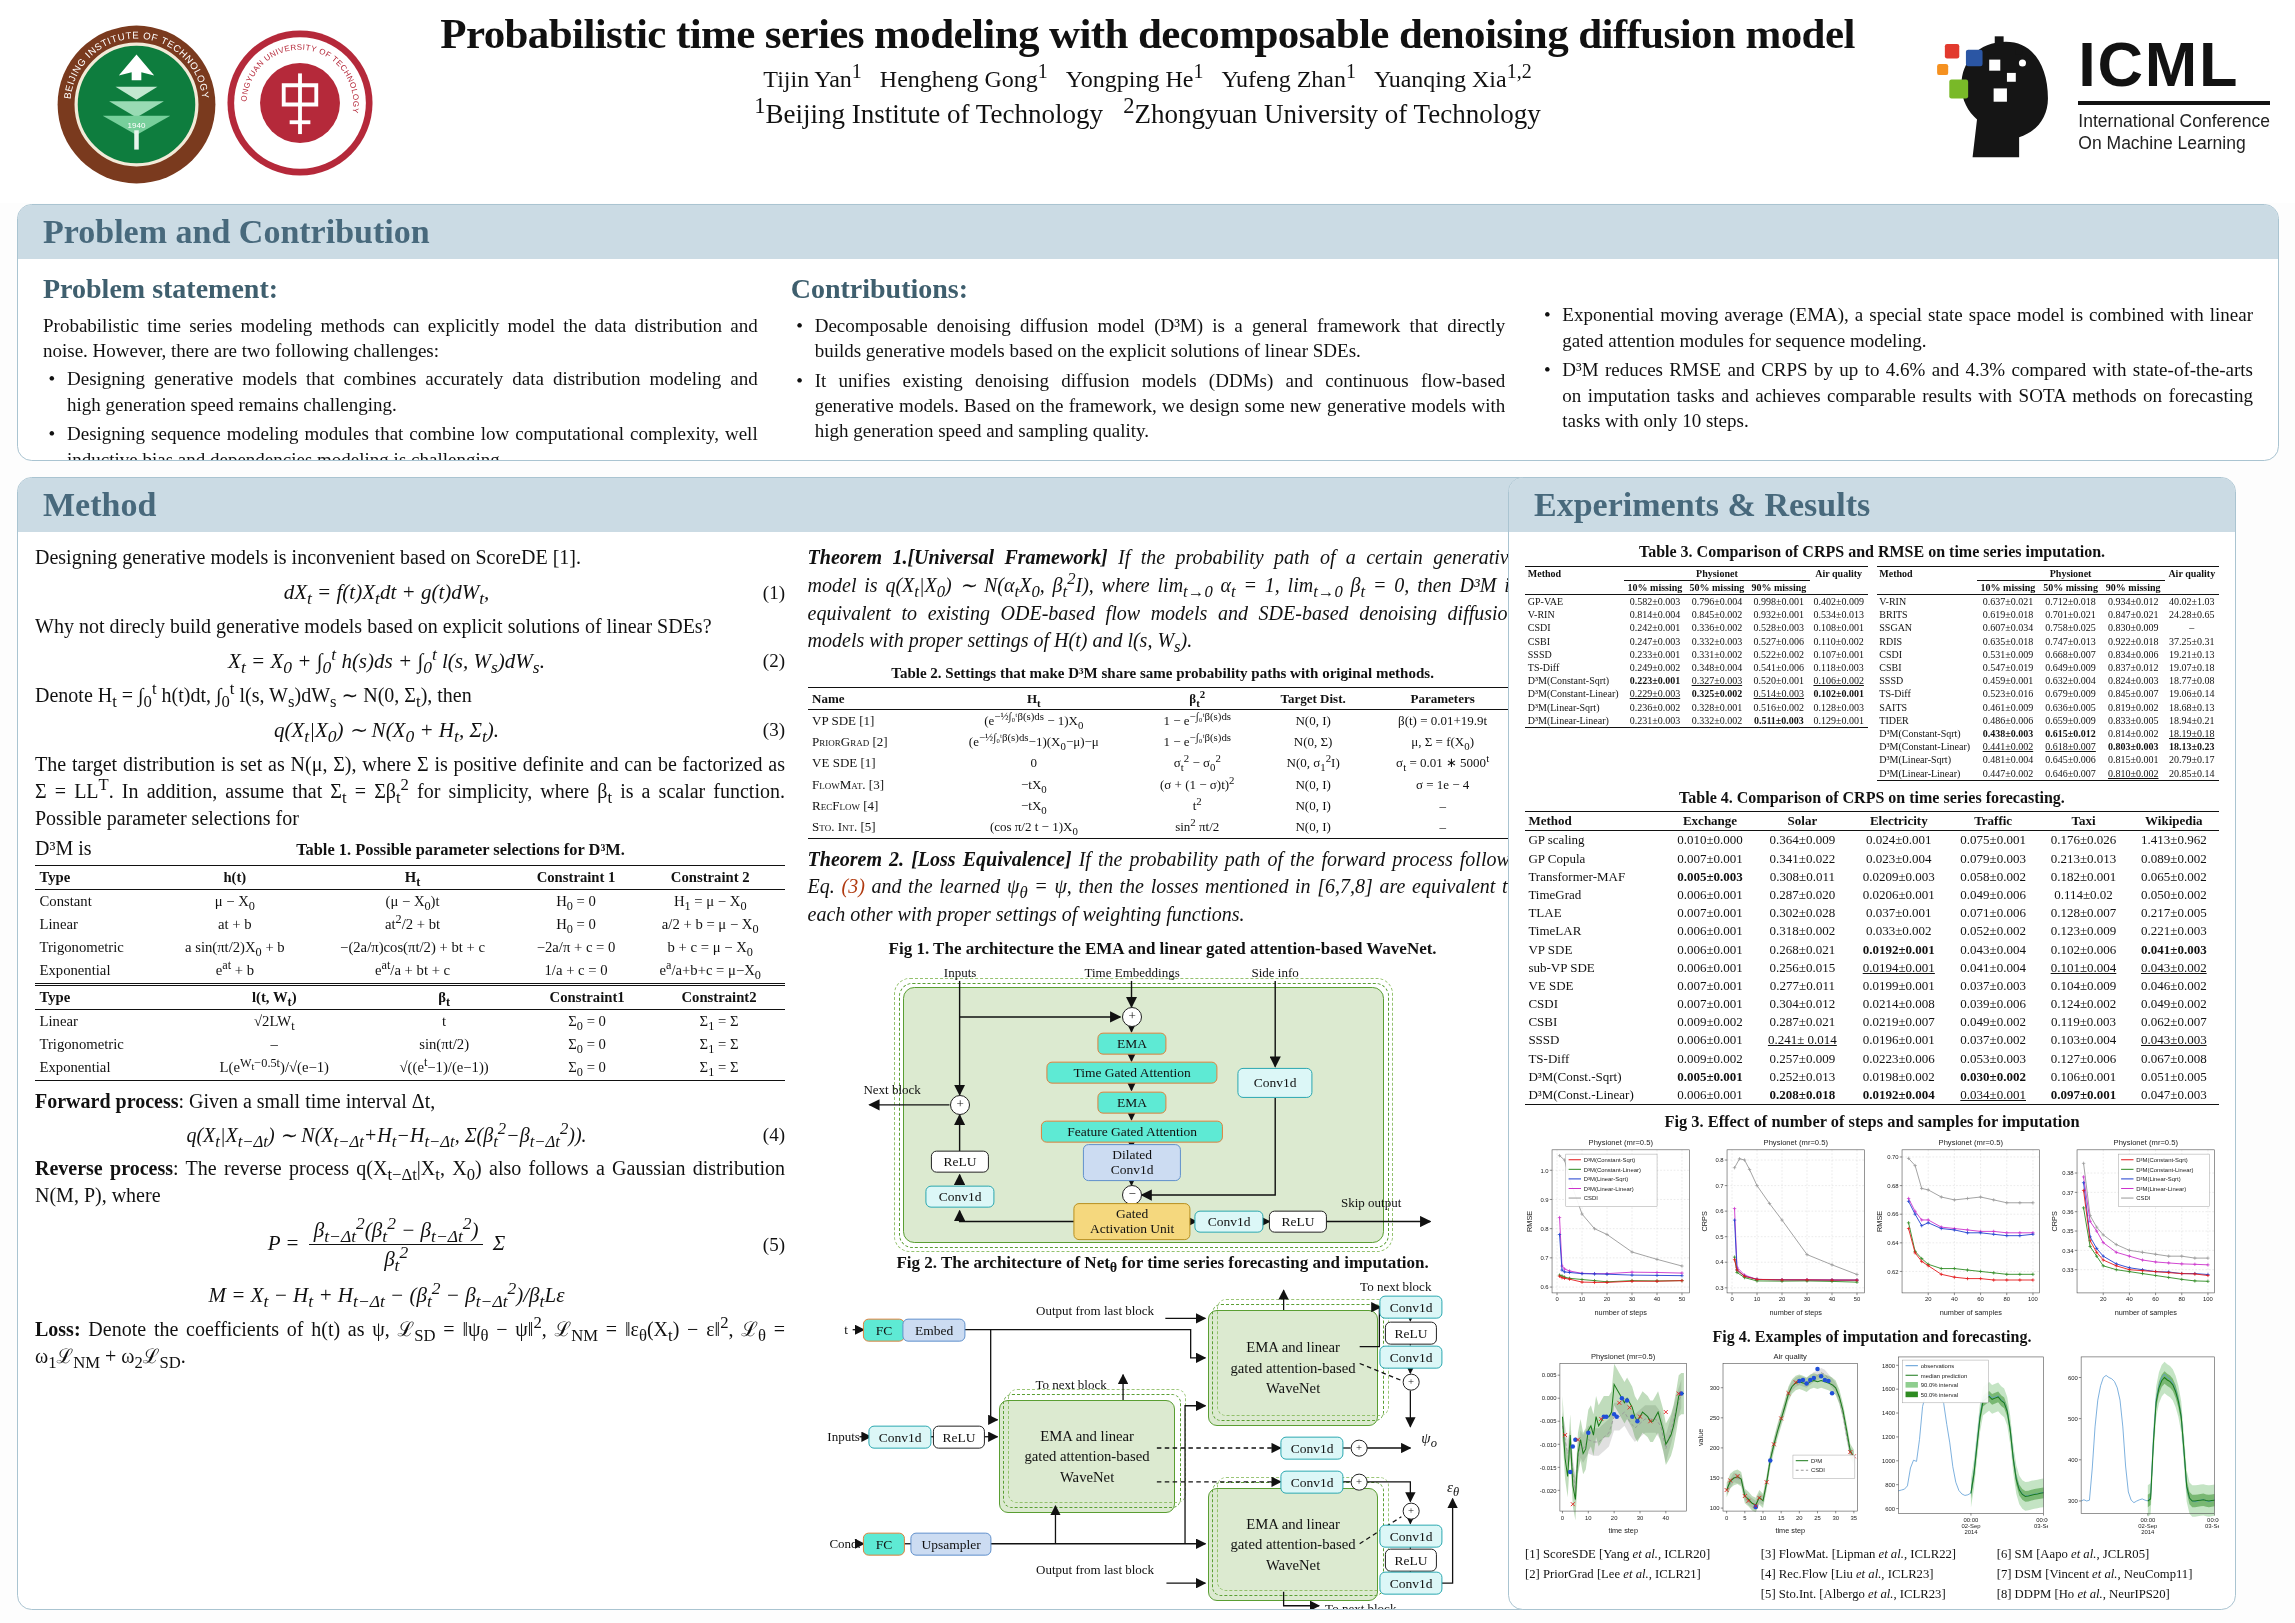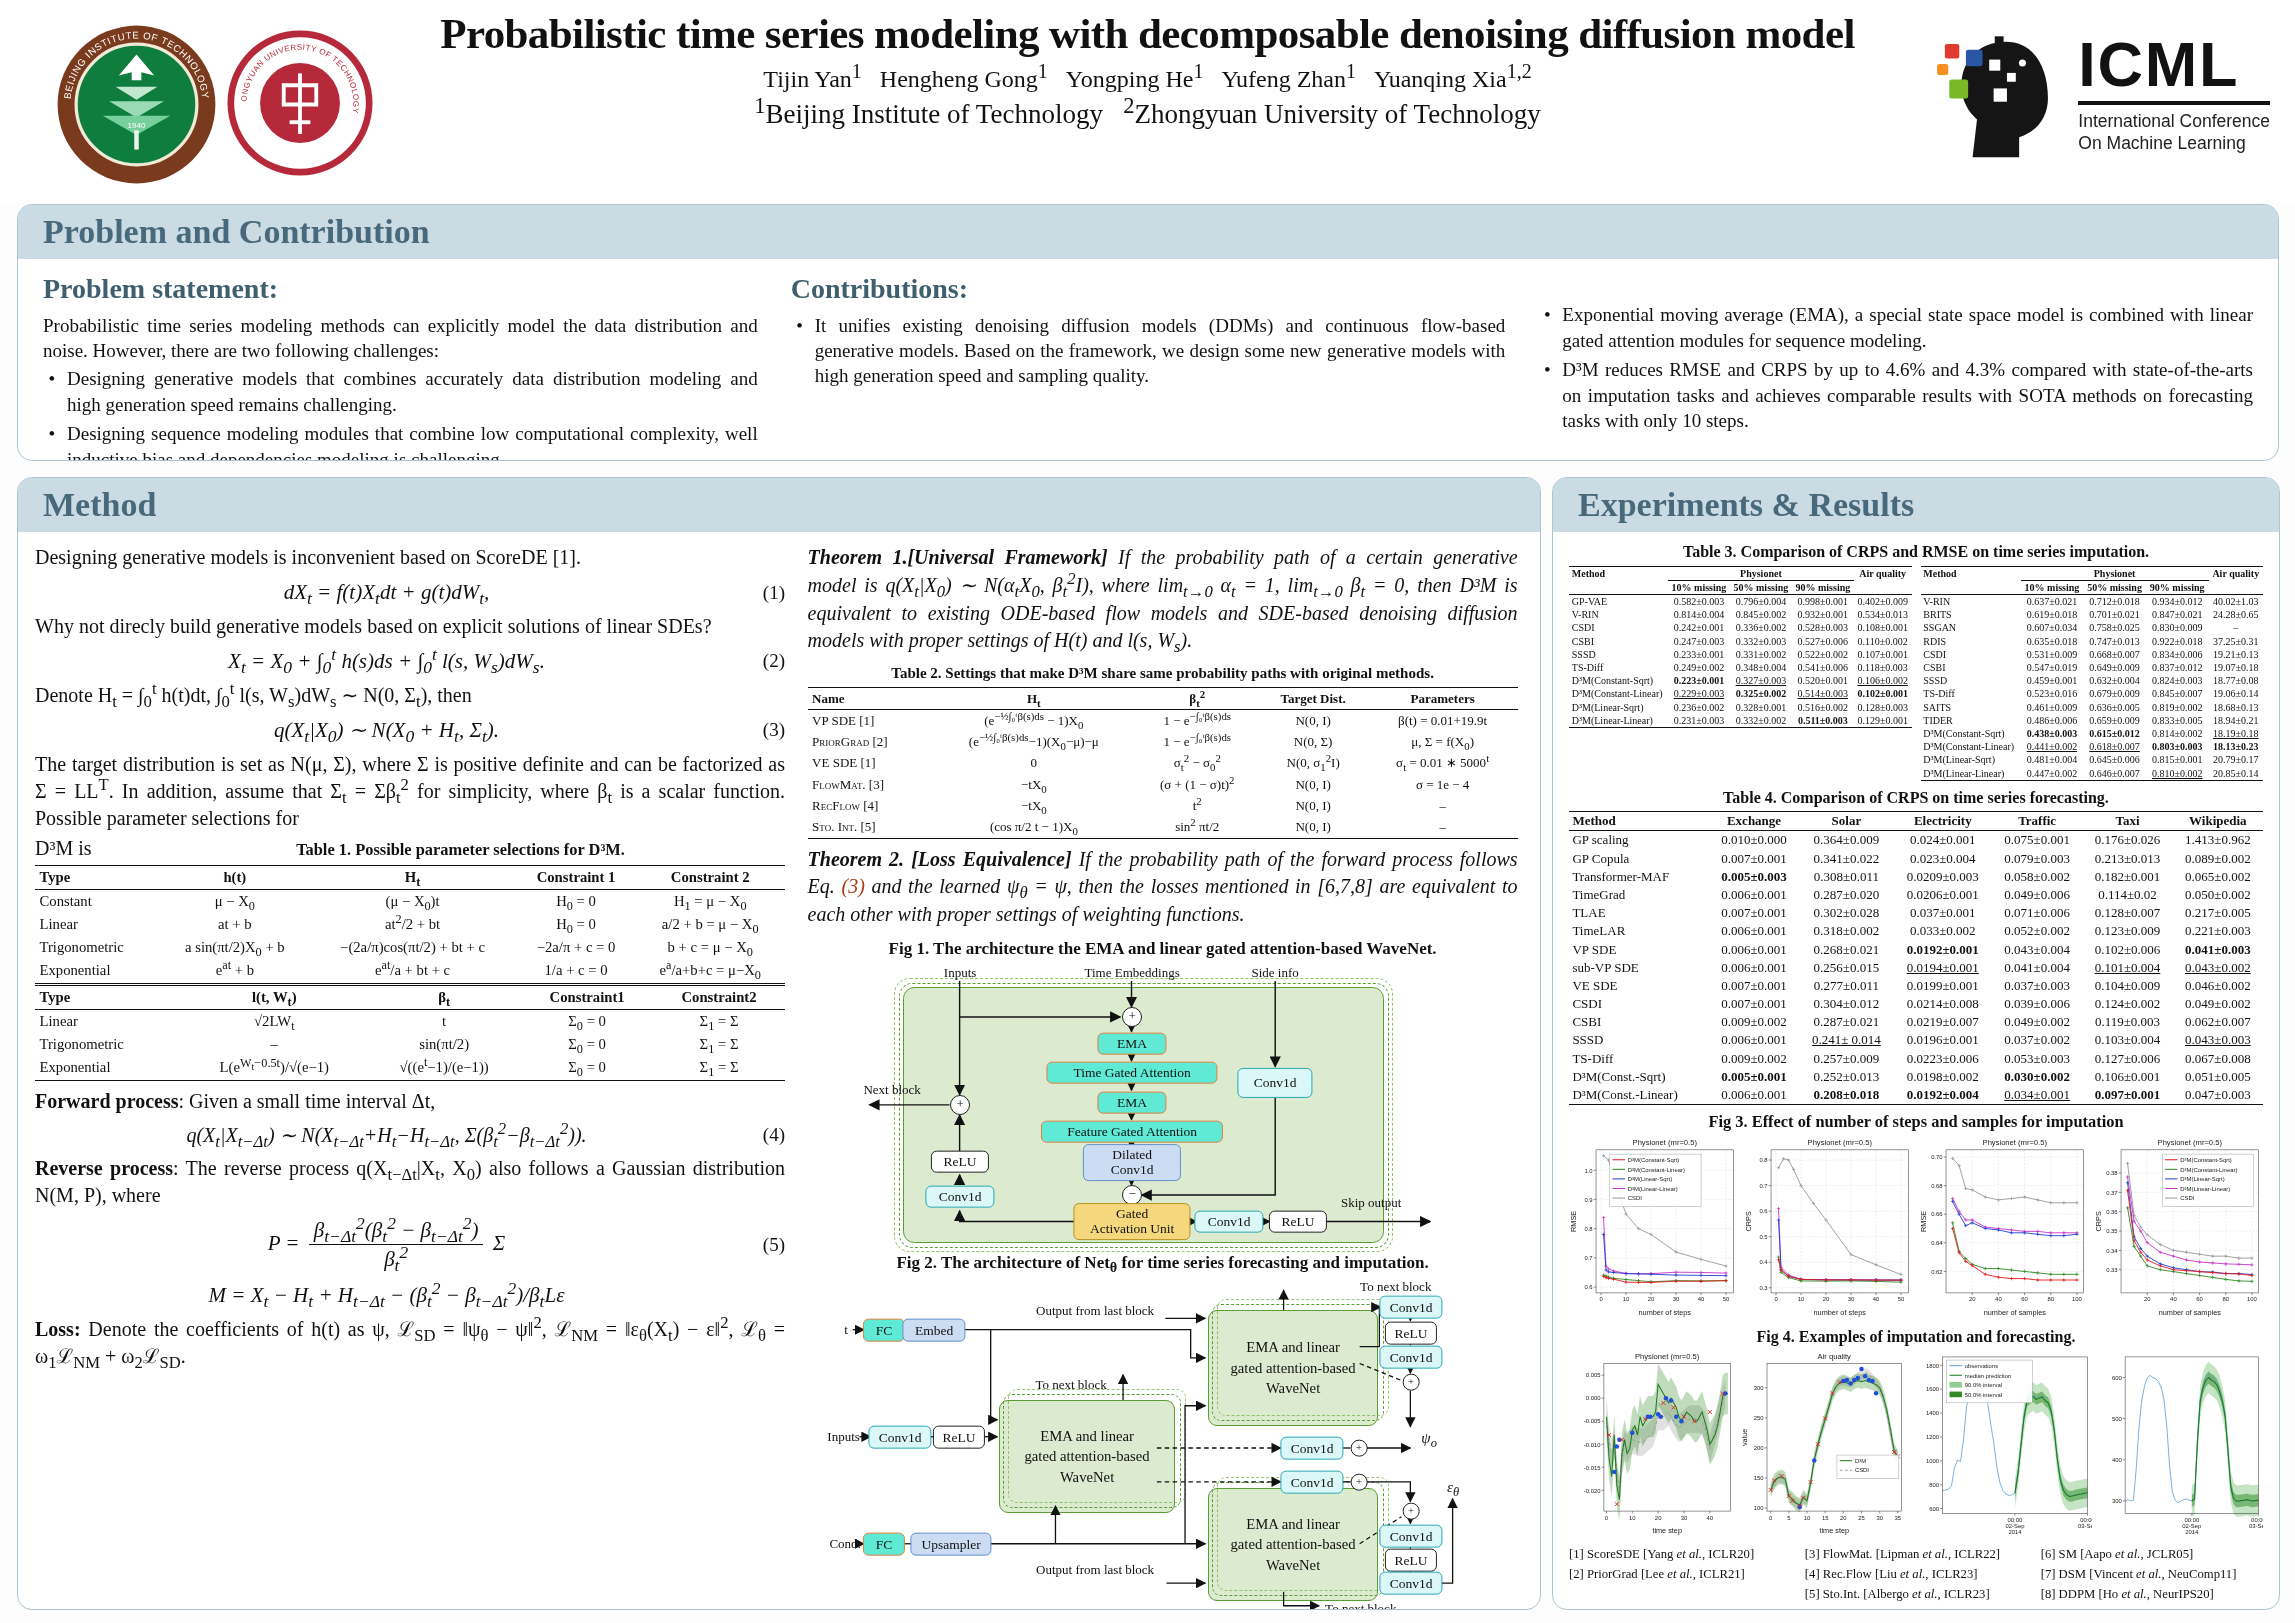--- a/index.html
+++ b/index.html
@@ -3,21 +3,21 @@
 <meta charset="utf-8">
 <style>
   html,body{margin:0;padding:0;}
   body{width:2295px;height:1624px;position:relative;background:#fdfdfd;font-family:"Liberation Serif",serif;color:#111;}
   sup,sub{line-height:0;}
   
   .panel{position:absolute;border:1.1px solid #aac4d1;border-radius:14.7px;background:#fff;overflow:hidden;}
   .panel-header{height:54px;background:#cbdbe4;display:flex;align-items:center;padding:0 25px;font-size:34px;font-weight:bold;color:#48697c;}
   #p-problem{left:17px;top:204px;width:2260px;height:255px;}
   #p-method{left:17px;top:477px;width:1522px;height:1131px;}
-  #p-exp{left:1552px;top:477px;width:726px;height:1131px;}
+  #p-exp{left:1508px;top:477px;width:726px;height:1131px;}
   
   .hdr{position:absolute;top:0;left:0;width:100%;height:203px;background:#fff;}
   .titleblock{position:absolute;left:389px;right:389px;top:9px;text-align:center;}
   .titleblock h1{font-size:43px;margin:0 0 8px;font-weight:bold;letter-spacing:-0.6px;}
   .authors{font-size:24px;margin-bottom:5.6px;}
   .affils{font-size:27px;}
   .logo{position:absolute;top:24px;}
   #logo-bit{left:56px;}
   #logo-zut{left:226px;top:29px;}
   .icml{position:absolute;right:25px;top:33px;display:flex;align-items:flex-start;gap:9px;}
@@ -167,20 +167,21 @@
       <div class="subhead">Problem statement:</div>
       <p class="just">Probabilistic time series modeling methods can explicitly model the data distribution and noise. However, there are two following challenges:</p>
       <ul class="dots">
         <li>Designing generative models that combines accurately data distribution modeling and high generation speed remains challenging.</li>
         <li>Designing sequence modeling modules that combine low computational complexity, well inductive bias and dependencies modeling is challenging.</li>
       </ul>
     </div>
     <div class="pcol">
       <div class="subhead">Contributions:</div>
       <ul class="dots">
+        <li>Decomposable denoising diffusion model (D³M) is a general framework that directly builds generative models based on the explicit solutions of linear SDEs.</li>
         <li>It unifies existing denoising diffusion models (DDMs) and continuous flow-based generative models. Based on the framework, we design some new generative models with high generation speed and sampling quality.</li>
       </ul>
     </div>
     <div class="pcol">
       <ul class="dots" style="margin-top:32px;">
         <li>Exponential moving average (EMA), a special state space model is combined with linear gated attention modules for sequence modeling.</li>
         <li>D³M reduces RMSE and CRPS by up to 4.6% and 4.3% compared with state-of-the-arts on imputation tasks and achieves comparable results with SOTA methods on forecasting tasks with only 10 steps.</li>
       </ul>
     </div>
   </div>

